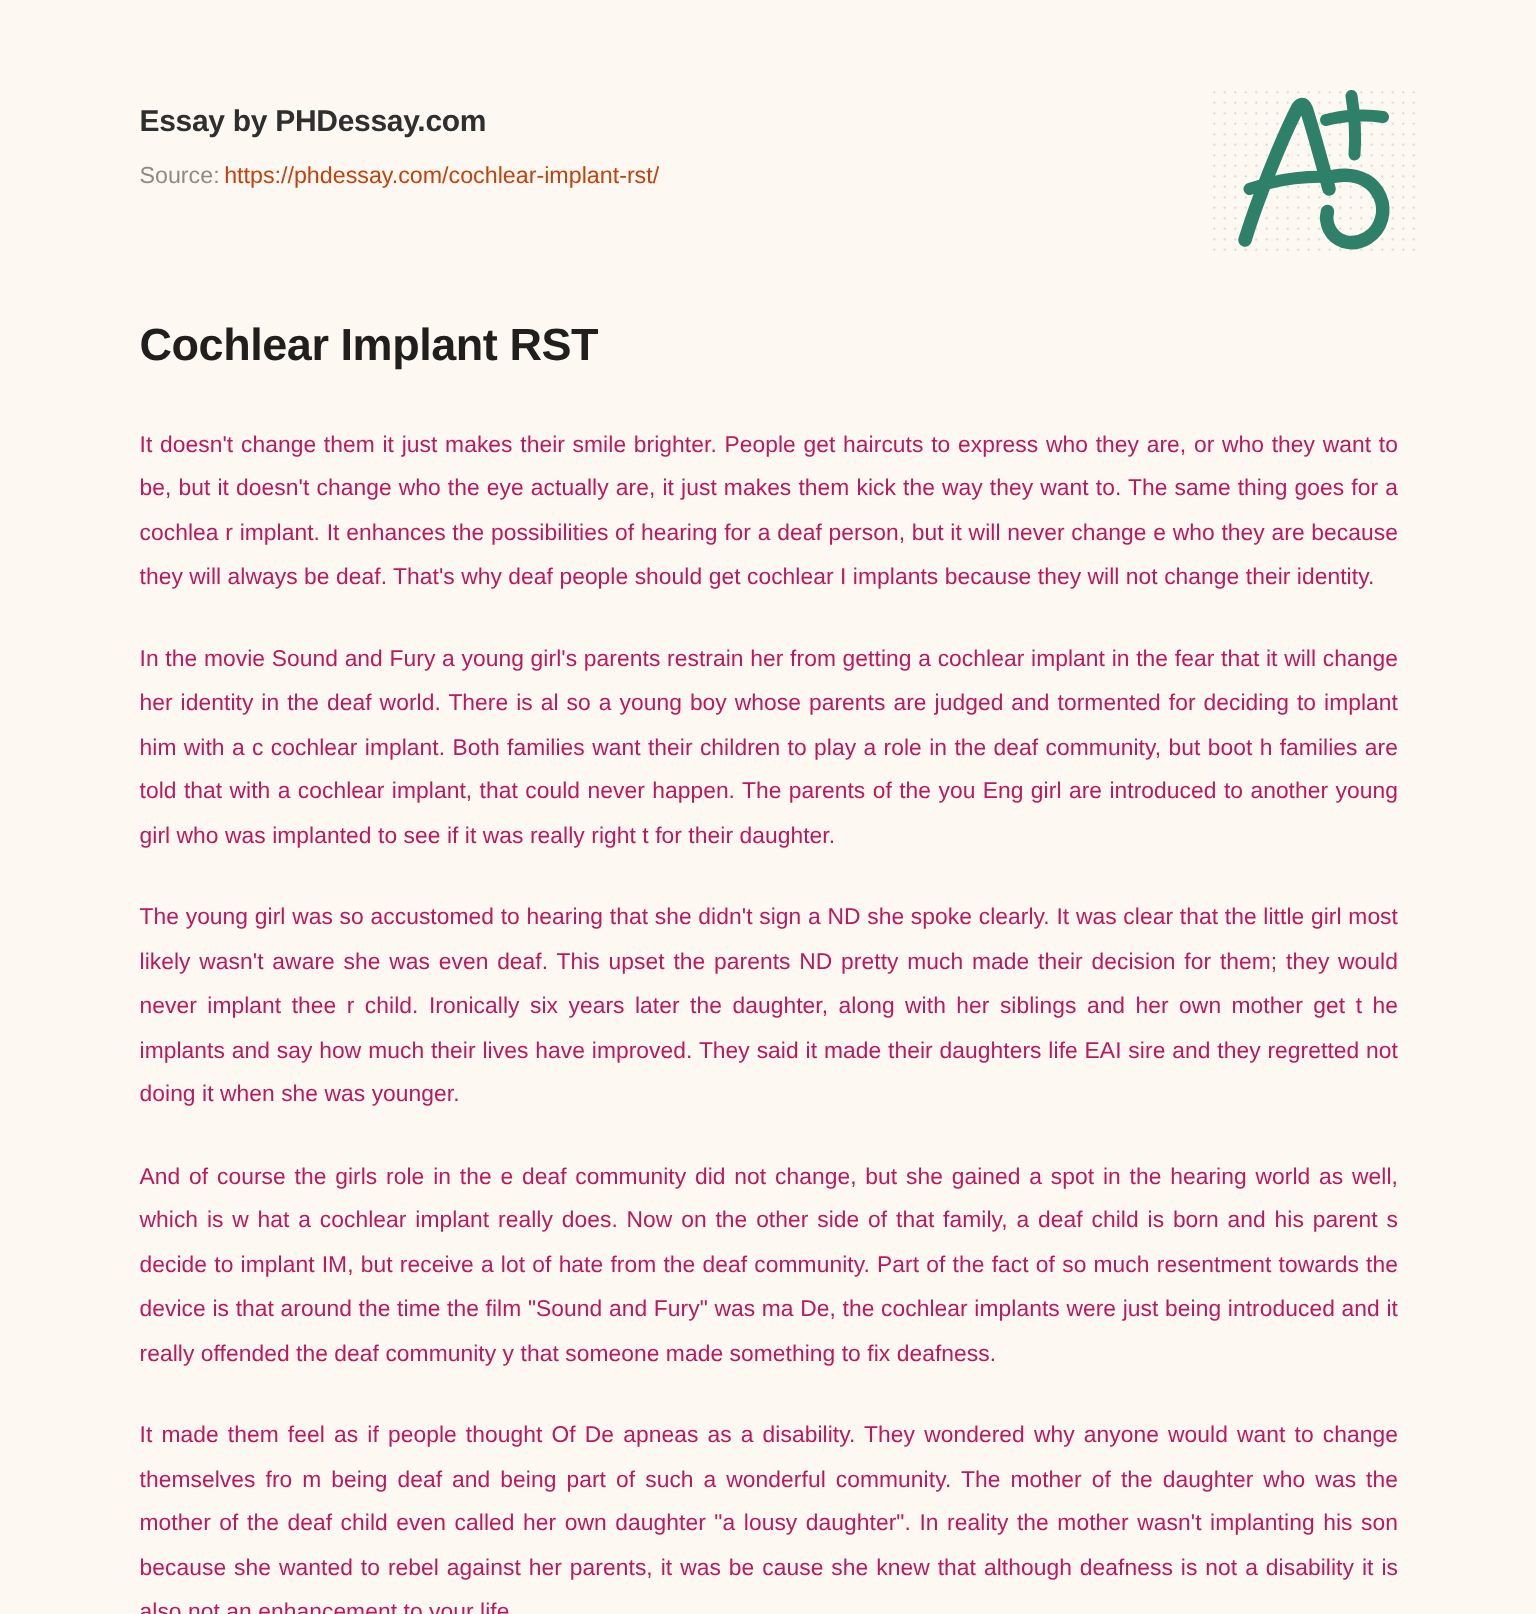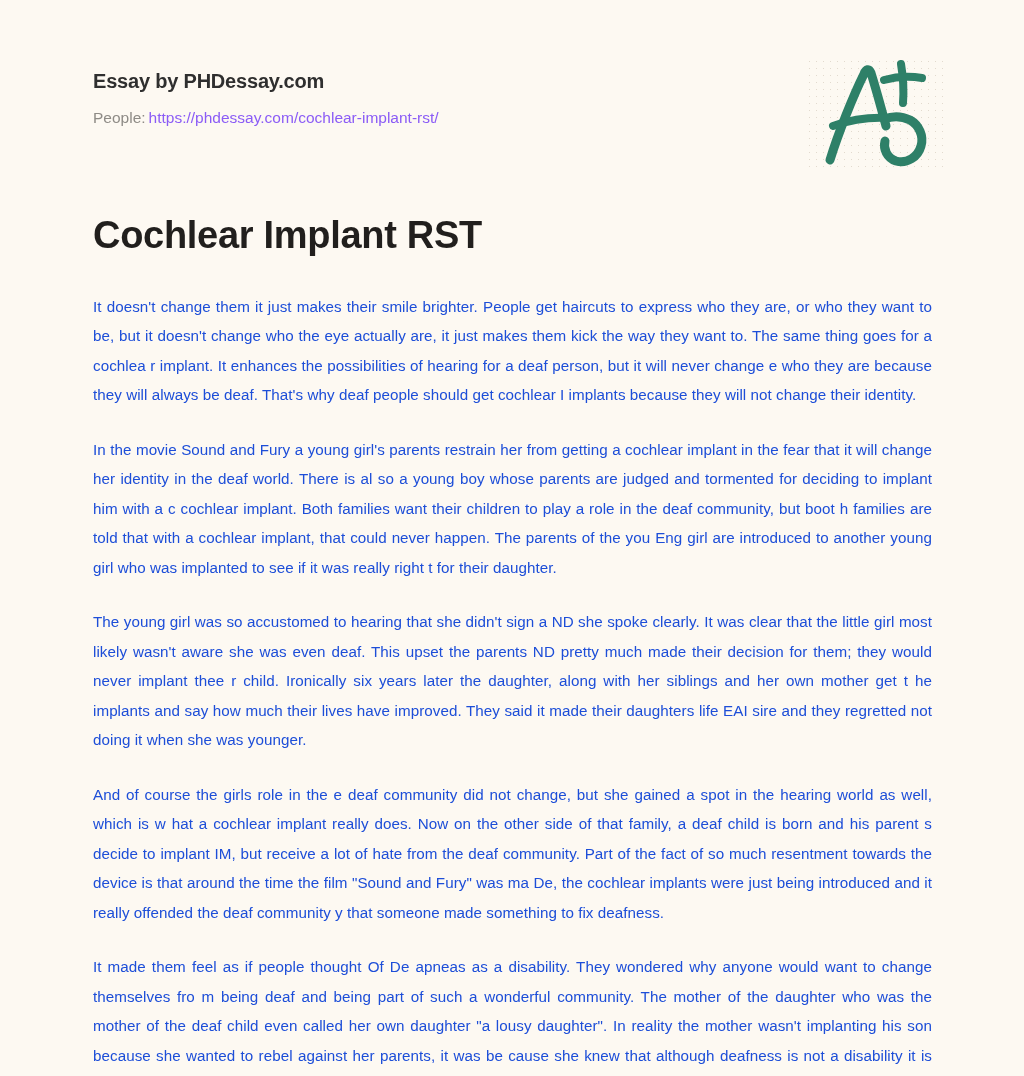--- a/index.html
+++ b/index.html
@@ -57,21 +57,21 @@
     line-height: 1.2;
     white-space: nowrap;
   }
 
   .source-label {
     color: #8e8b86;
     font-family: "Liberation Sans", sans-serif;
   }
 
   .source-link {
-    color: #8b5cf6;
+    color: #c2410c;
     text-decoration: none;
     font-family: "Liberation Sans", sans-serif;
     margin-left: 3px;
     text-align: right;
   }
 
   
   .logo-wrap {
     position: absolute;
     left: 806px;
@@ -102,54 +102,54 @@
   
   .article {
     position: absolute;
     left: 93px;
     top: 212px;
     width: 839px;
   }
 
   .article-title {
     font-family: "Liberation Sans", sans-serif;
-    font-size: 38px;
+    font-size: 30px;
     font-weight: bold;
     color: #211f1d;
     letter-spacing: -0.3px;
     margin: 0 0 32px 0;
     line-height: 1.25;
   }
 
   .article-body p {
     font-family: "Liberation Sans", sans-serif;
     font-size: 15.2px;
     line-height: 29.5px;
-    color: #1d4ed8;
+    color: #be185d;
     text-align: justify;
     margin: 11px 0 25px 0;
     letter-spacing: 0.05px;
   }
 
   .article-body p:last-child {
     margin-bottom: 0;
   }
 </style>
 </head>
 <body>
 
 <div class="page">
 
   <div class="header">
 
     <div class="brand-block">
       <div class="brand-title">Essay by PHDessay.com</div>
 
       <div class="source-row">
-        <span class="source-label">People:</span><a class="source-link" href="#">https://phdessay.com/cochlear-implant-rst/</a>
+        <span class="source-label">Source:</span><a class="source-link" href="#">https://phdessay.com/cochlear-implant-rst/</a>
       </div>
     </div>
 
     <div class="logo-wrap">
       <div class="logo-dots"></div>
       <svg class="logo-mark" viewBox="0 0 140 130">
         <g fill="none" stroke="#2e8068" stroke-linecap="round" stroke-linejoin="round">
           <path d="M24 112 C32 86 47 48 58 26 C60 21 63 20 65 25 C70 41 76 63 80 78" stroke-width="9"></path>
           <path d="M27 78 C44 72 64 69 82 70" stroke-width="8"></path>
           <path d="M78 71 C86 68 96 68 104 72 C113 77 118 88 115 98 C112 109 101 116 90 113 C81 110 77 101 79 93" stroke-width="9"></path>

